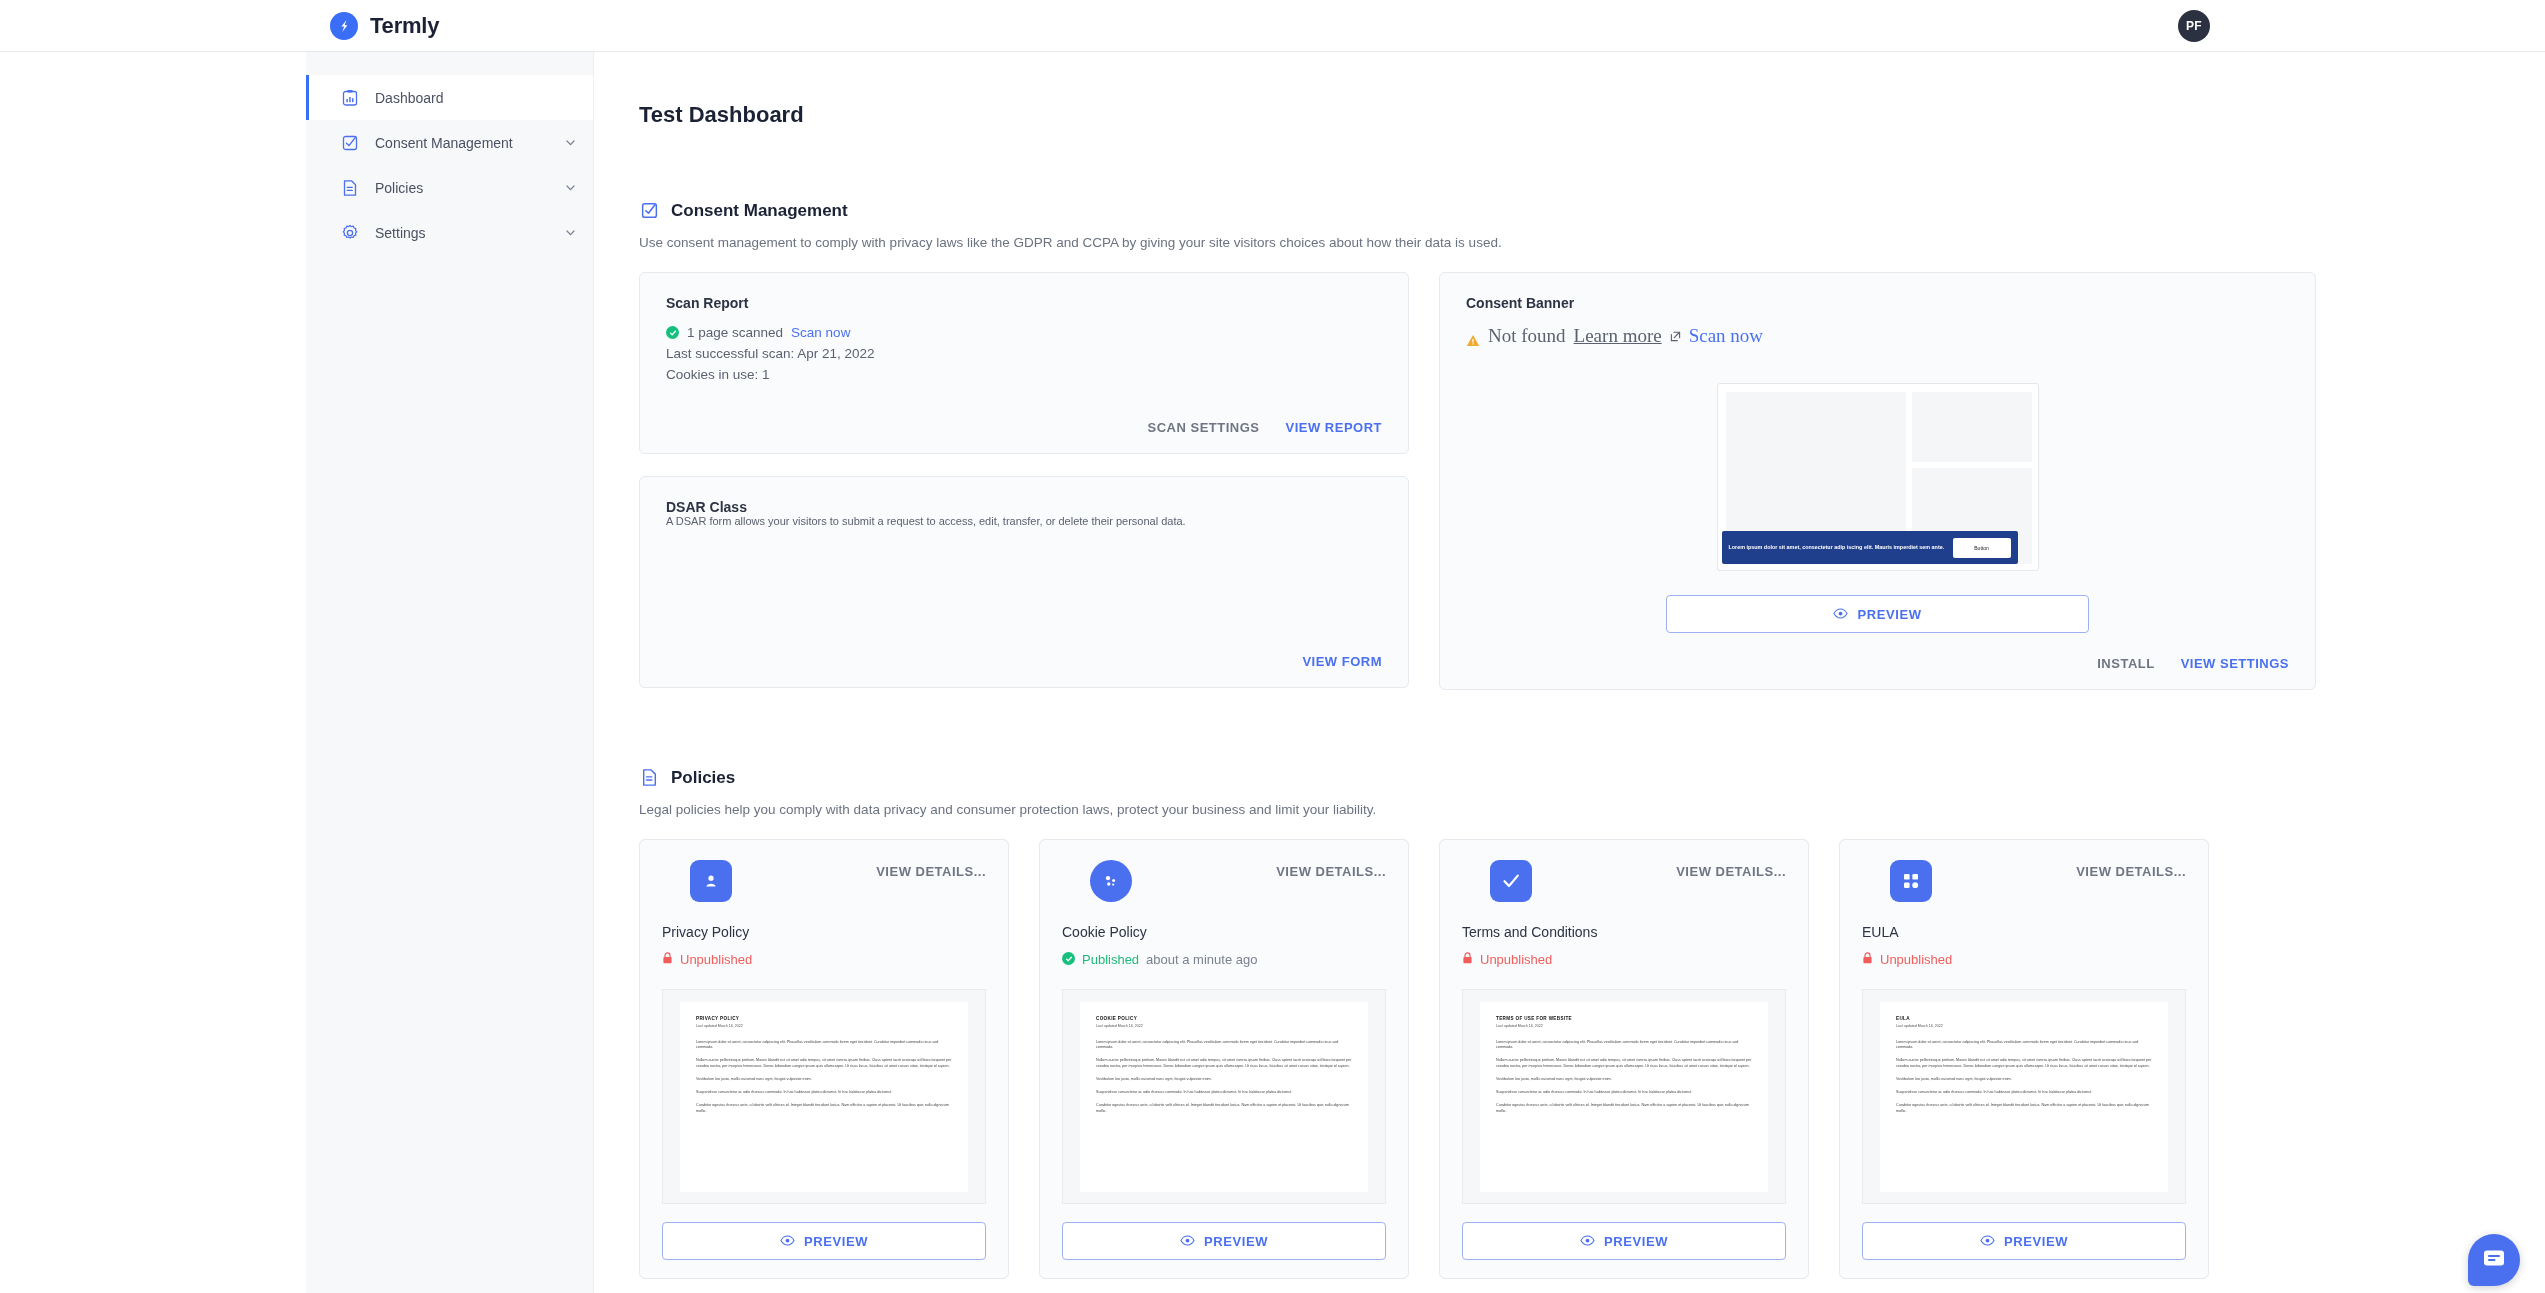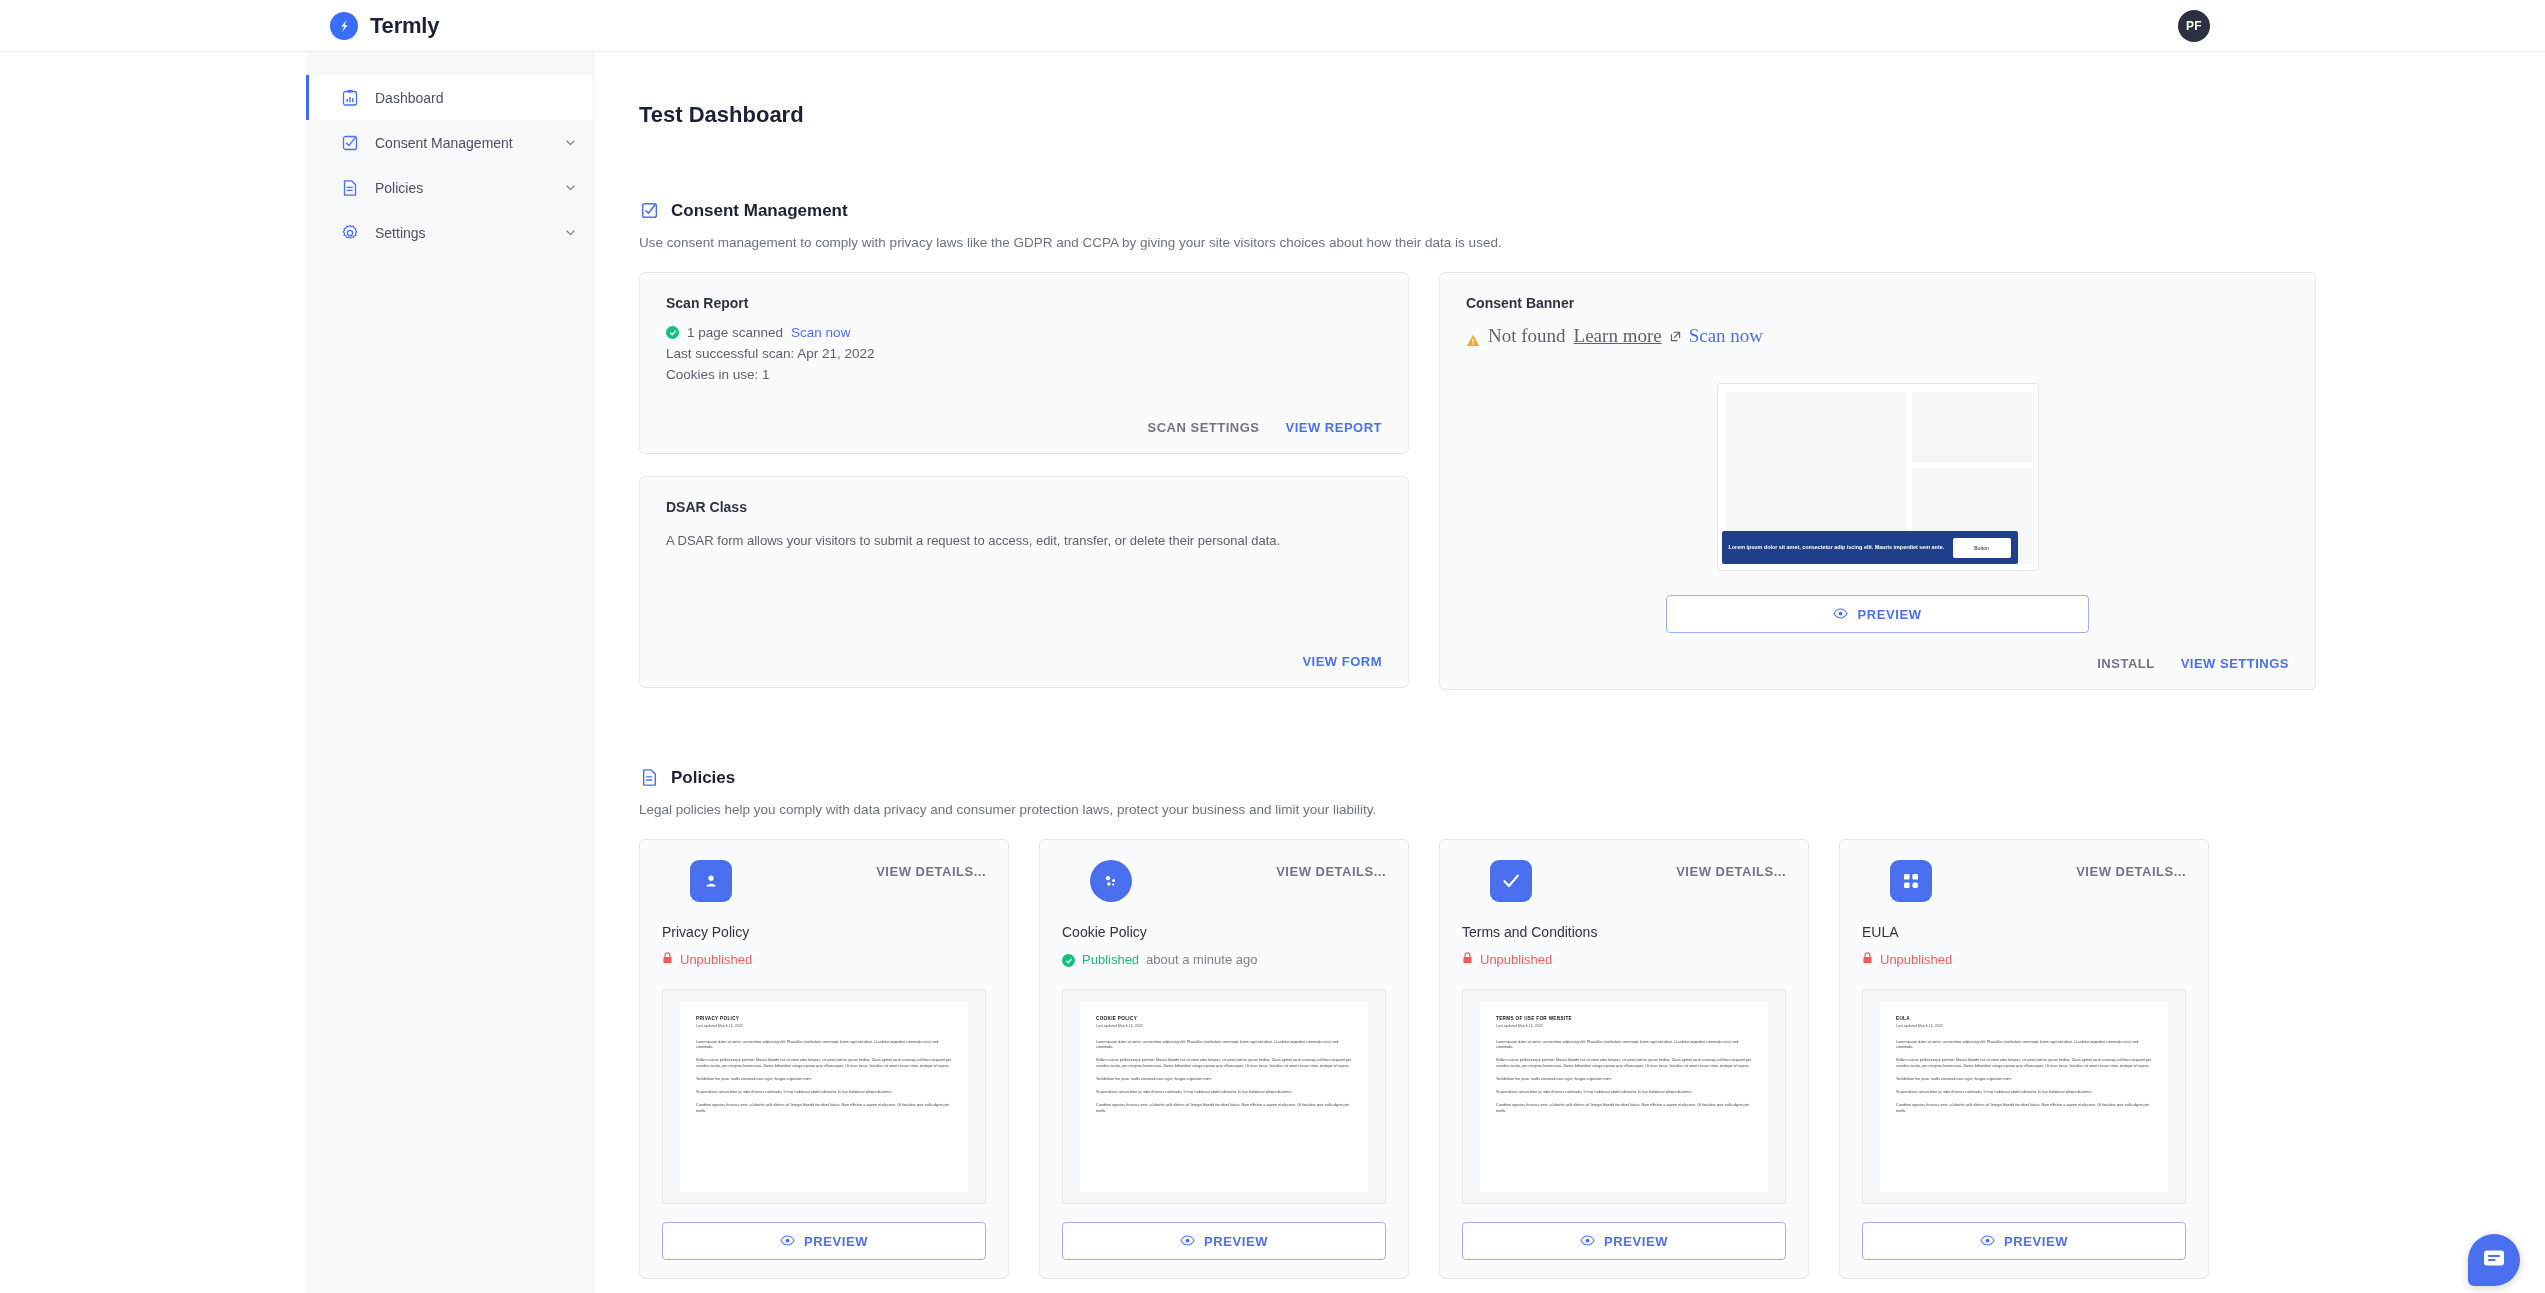--- a/index.html
+++ b/index.html
@@ -87,21 +87,21 @@
   .scan-card { height:182px; position:relative; padding:22px 26px; }
   .scan-line { display:flex; align-items:center; gap:8px; margin-top:14px; font-size:13.5px; color:#5b6170; }
   .scan-sub { font-size:13.5px; color:#5b6170; margin-top:6px; }
   .link { color:#4a70f0; cursor:pointer; }
   .card-actions { position:absolute; right:26px; bottom:18px; display:flex; gap:26px; align-items:center; }
   .act { font-size:13px; font-weight:bold; letter-spacing:0.5px; cursor:pointer; }
   .act.muted { color:#6f7584; }
   .act.primary { color:#4a70f0; }
 
   .dsar-card { height:212px; position:relative; padding:22px 26px; }
-  .dsar-desc { font-size:13px; color:#5b6170; margin-top:18px; }
+  .dsar-desc { font-size:11px; color:#5b6170; }
 
   .banner-card { height:418px; position:relative; padding:22px 26px; }
   .banner-line { display:flex; align-items:center; gap:8px; margin-top:14px; font-size:19px; color:#5b6170;font-family:Liberation Serif, serif; }
   .ulink { color:#5b6170; text-decoration:underline; cursor:pointer; }
 
   .mock {
     position:absolute; left:calc(50% - 161px); top:110px; width:322px; height:188px;
     border:1px solid #e4e7ec; border-radius:3px; background:#fff; overflow:hidden;
   }
   .mock .m1 { position:absolute; left:8px; top:8px; width:180px; height:172px; background:#f4f6f8; }
@@ -130,21 +130,21 @@
   .pol-grid { display:flex; gap:30px; margin-top:22px; }
   .pol-card { width:370px; border:1px solid #e6e9ee; border-radius:6px; background:#fafbfc;
     padding:20px 22px 18px 22px; position:relative; }
   .pol-top { display:flex; align-items:flex-start; justify-content:space-between;padding-left:28px; }
   .pol-icon { width:42px; height:42px; border-radius:9px; background:#4a70f0;
     display:flex; align-items:center; justify-content:center; }
   .pol-icon.round { border-radius:50%; }
   .view-details { font-size:13px; font-weight:bold; color:#6f7584; letter-spacing:0.5px;
     cursor:pointer; margin-top:4px; }
   .pol-name { font-size:14px; color:#2c3344; margin-top:22px; }
-  .pol-status { display:flex; align-items:flex-end; gap:7px; margin-top:12px; font-size:13px; }
+  .pol-status { display:flex; align-items:flex-start; gap:7px; margin-top:12px; font-size:13px; }
   .st-unpub { color:#ef5d5d; }
   .st-pub { color:#1fb978; }
   .st-when { color:#7b8191; }
 
   .thumb { margin-top:22px; height:215px; border:1px solid #e7eaee; background:#f6f7f9;
     display:flex; align-items:center; justify-content:center; }
   .doc { width:288px; height:190px; background:#fff; padding:14px 16px; overflow:hidden; }
   .doc h4 { margin:0; font-size:4.6px; font-weight:bold; color:#111; letter-spacing:0.35px; }
   .doc .upd { font-size:3.6px; color:#555; margin-top:3px; }
   .doc p { font-size:3.7px; color:#444; line-height:1.62; margin:7px 0 0 0; }

